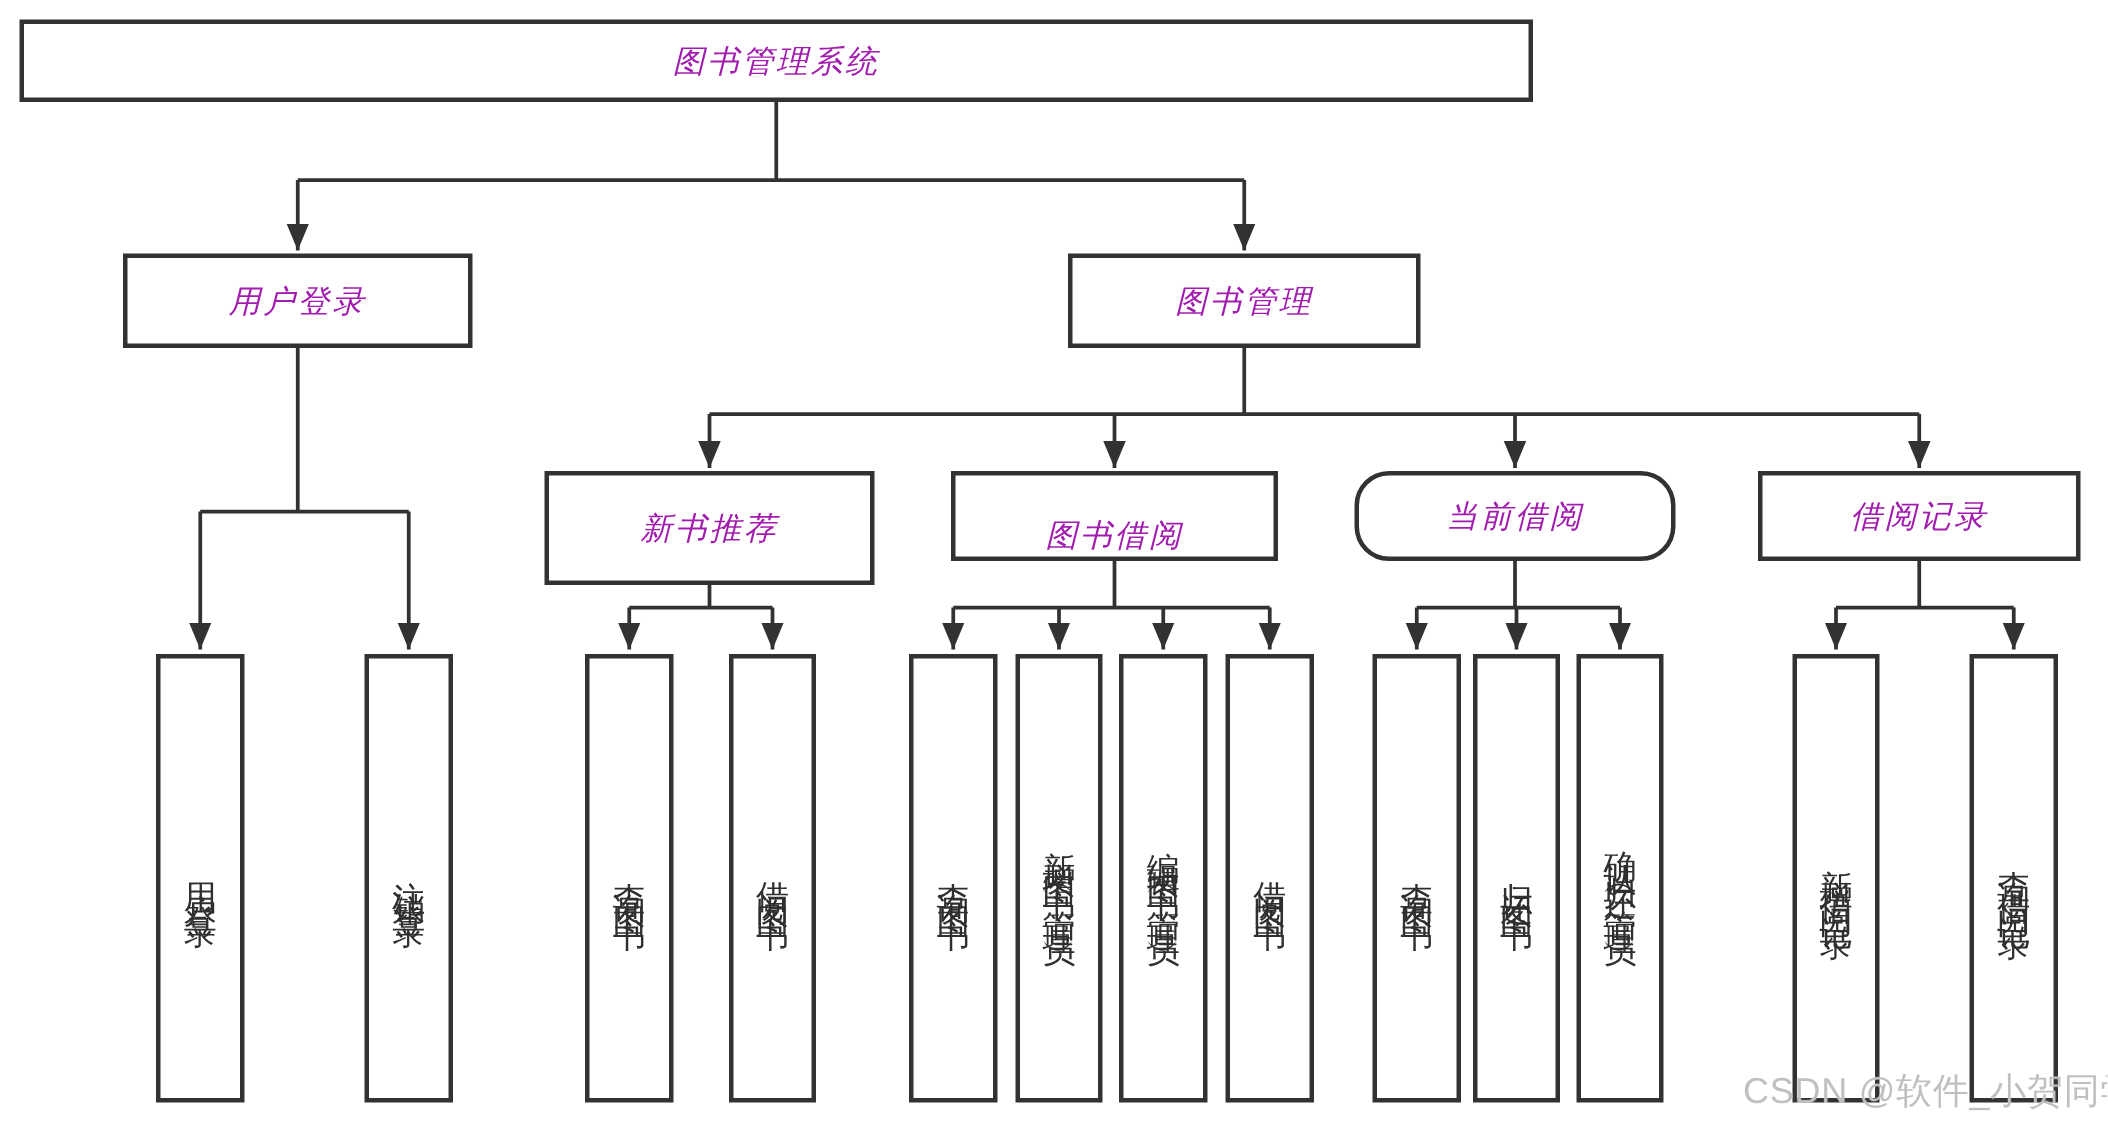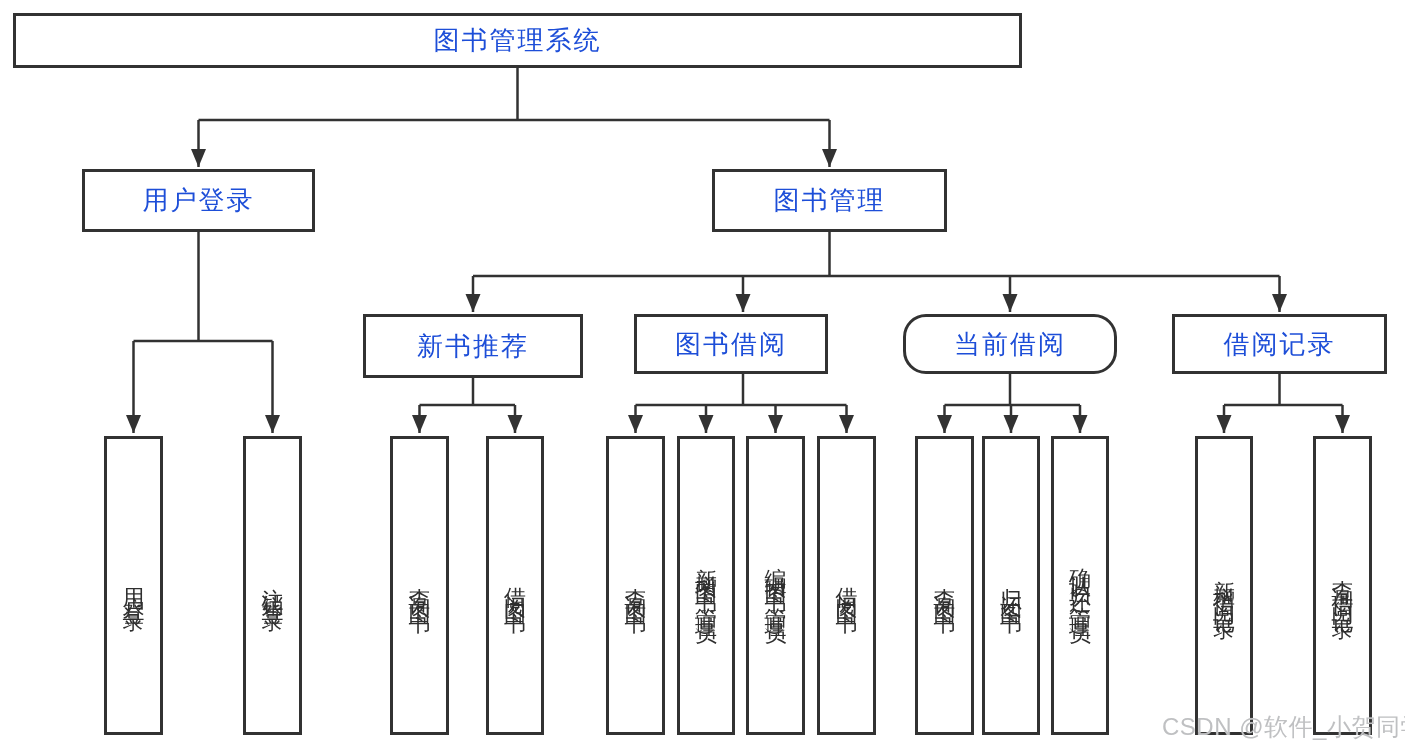--- a/index.html
+++ b/index.html
@@ -25,40 +25,41 @@
     position: absolute;
     box-sizing: border-box;
     background: #ffffff;
     border: 3px solid #323232;
     display: flex;
     align-items: center;
     justify-content: center;
     z-index: 2;
   }
   .hlabel {
-    font-size: 26px;
-    color: #1d4ed8;
+    font-size: 21px;
+    color: #a21caf;
     letter-spacing: 2px;
     white-space: nowrap;
+    font-style: italic;
   }
   .vlabel {
     writing-mode: vertical-rl;
     text-orientation: mixed;
     font-size: 22px;
     letter-spacing: 8px;
     line-height: 1;
     color: #2f2f2f;
     white-space: nowrap;
   }
   
   #node-root        { left: 13px;   top: 13px;  width: 1009px; height: 55px; }
   #node-user-login  { left: 82px;   top: 169px; width: 233px;  height: 63px; }
   #node-book-mgmt   { left: 712px;  top: 169px; width: 235px;  height: 63px; }
-  #node-new-book    { left: 363px;  top: 314px; width: 220px;  height: 64px; }
-  #node-book-borrow { left: 634px;  top: 314px; width: 194px;  height: 60px; }
+  #node-new-book    { left: 363px;  top: 314px; width: 220px;  height: 76px; }
+  #node-book-borrow { left: 634px;  top: 314px; width: 218px;  height: 60px; align-items: flex-end; }
   #node-cur-borrow  { left: 903px;  top: 314px; width: 214px;  height: 60px; border-radius: 23px; }
   #node-borrow-rec  { left: 1172px; top: 314px; width: 215px;  height: 60px; }
   .leaf { top: 436px; height: 299px; }
   #leaf-0  { left: 104px;  width: 59px; }
   #leaf-1  { left: 243px;  width: 59px; }
   #leaf-2  { left: 390px;  width: 59px; }
   #leaf-3  { left: 486px;  width: 58px; }
   #leaf-4  { left: 606px;  width: 59px; }
   #leaf-5  { left: 677px;  width: 58px; }
   #leaf-6  { left: 746px;  width: 59px; }

